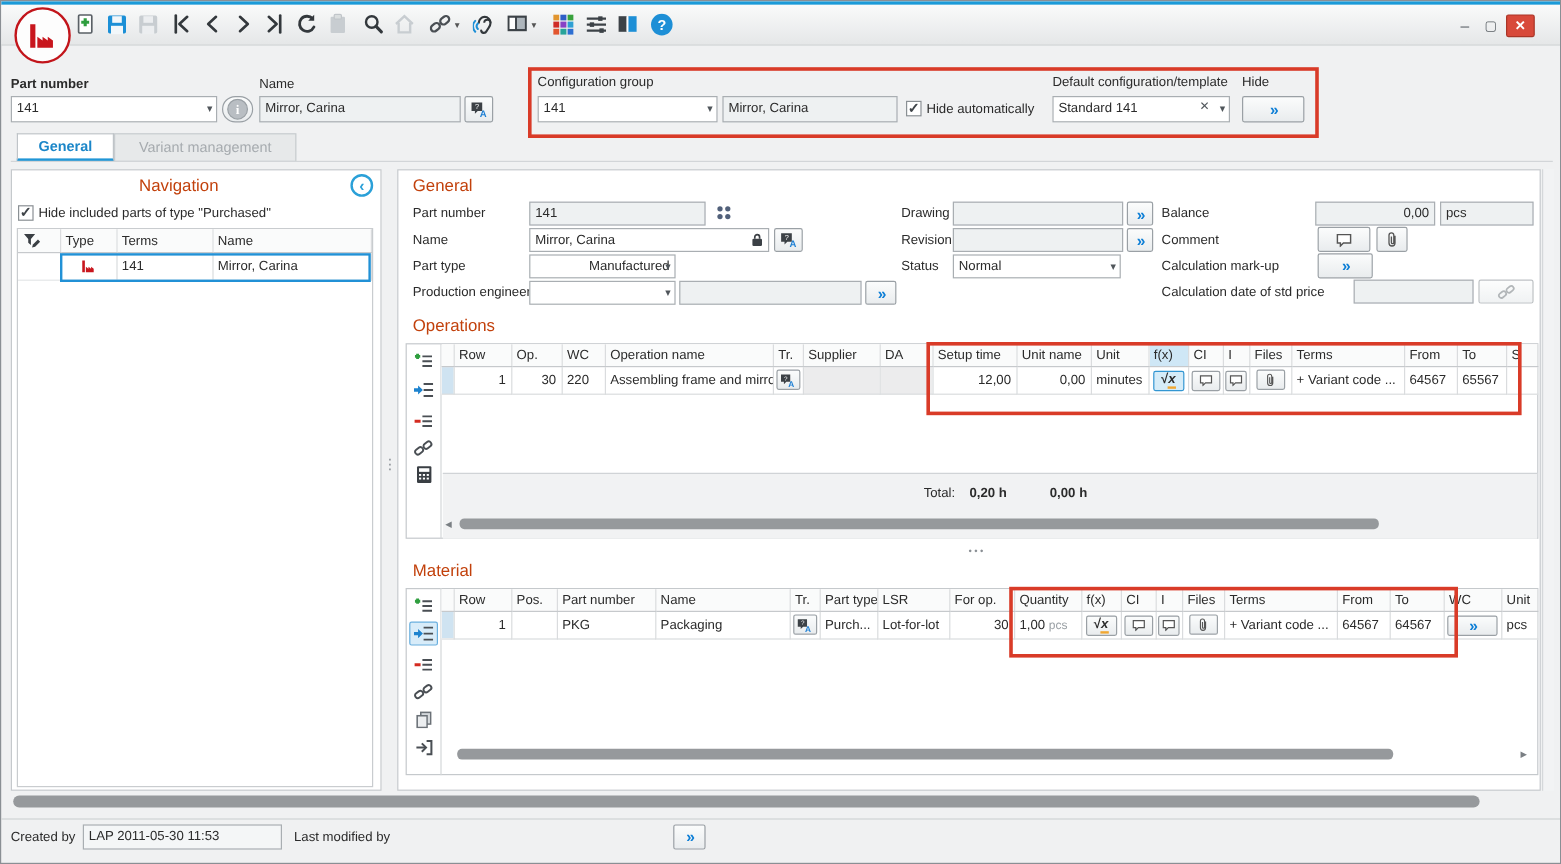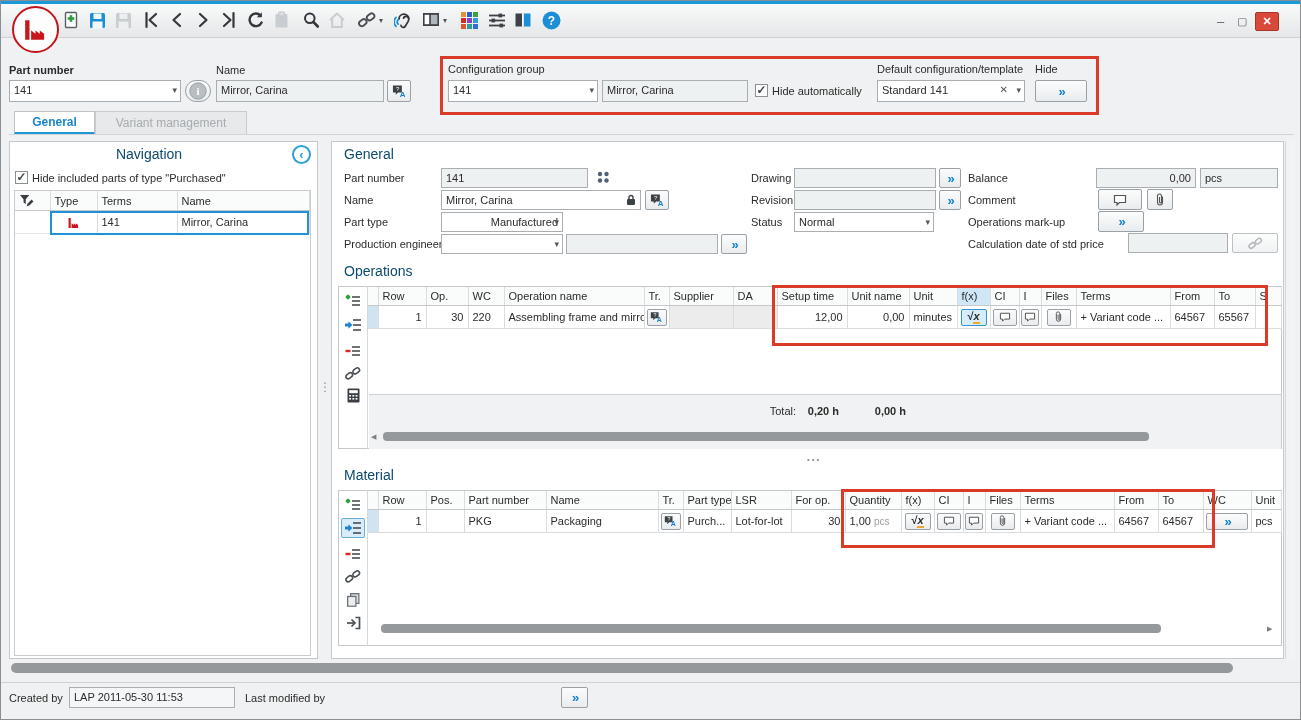--- a/index.html
+++ b/index.html
@@ -19,21 +19,21 @@
   .lbl{position:absolute;font-size:11px;white-space:nowrap;}
   .b{font-weight:bold;}
   .fld{position:absolute;box-sizing:border-box;border:1px solid #a9aeb2;background:#eef1f2;font-size:11px;
        padding:3px 4px 0;white-space:nowrap;overflow:hidden;}
   .wh{background:#fff;}
   .dd{position:absolute;right:3px;top:5px;font-size:9px;color:#50565b;line-height:1;}
   .clr{position:absolute;right:16px;top:4px;font-size:10px;color:#50565b;line-height:1;}
   .btn{position:absolute;box-sizing:border-box;border:1px solid #9aa0a5;border-radius:2px;
        background:linear-gradient(#fbfcfc,#e9ecee);display:flex;align-items:center;justify-content:center;cursor:pointer;}
   .chv{color:#0c7ed6;font-weight:bold;font-size:13px;letter-spacing:-2px;line-height:1;}
-  .sect{position:absolute;font-size:14px;color:#0c4a6e;}
+  .sect{position:absolute;font-size:14px;color:#c2410c;}
   .cb{position:absolute;width:13px;height:13px;background:#fff;border:1px solid #8a9094;box-sizing:border-box;
       font-size:12px;line-height:10px;font-weight:bold;color:#3f4449;text-align:center;cursor:pointer;}
   .panel{position:absolute;background:#fff;border:1px solid #c5c9cc;box-sizing:border-box;}
   table.grid{border-collapse:collapse;table-layout:fixed;background:#fff;}
   .grid th{background:#fafbfb;font-weight:normal;border-right:1px solid #dadcde;border-bottom:1px solid #c6c9cc;
            font-size:11px;padding:3px 4px;text-align:left;white-space:nowrap;overflow:hidden;color:#2b2b2b;}
   .grid td{border-right:1px solid #dadcde;border-bottom:1px solid #dadcde;font-size:11px;padding:2px 4px;
            height:18px;white-space:nowrap;overflow:hidden;background:#fff;}
   .ar{text-align:right;}
   .gray-cell{background:#ececed !important;}
@@ -380,21 +380,21 @@
         </svg>
     </span>
   </div>
   <div class="btn" style="left:1146px;top:188px;width:26px;height:21px;">
     <span>
       <svg width="10" height="14" viewBox="0 0 10 14">
           <path d="M7.5 3.5 v6 a2.5 2.5 0 0 1-5 0 V3 a2 2 0 0 1 4 0 v6 a1 1 0 0 1-2 0 V4" fill="none" stroke="#555" stroke-width="1.1"></path>
         </svg>
     </span>
   </div>
-  <div class="lbl" style="left:967px;top:215px;">Operations mark-up</div>
+  <div class="lbl" style="left:967px;top:215px;">Calculation mark-up</div>
   <div class="btn" style="left:1097px;top:210px;width:46px;height:21px;">
     <span class="chv">»</span>
   </div>
   <div class="lbl" style="left:967px;top:237px;">Calculation date of std price</div>
   <div class="fld" style="left:1127px;top:232px;width:100px;height:20px;"></div>
   <div class="btn" style="left:1231px;top:232px;width:46px;height:20px;opacity:.65;">
     <span>
       <svg width="15" height="13" viewBox="0 0 18 16" fill="none" stroke="#8a9094" stroke-width="1.8">
           <rect x="0.8" y="8" width="8" height="5" rx="2.5" transform="rotate(-38 4.8 10.5)"></rect>
           <rect x="8.6" y="2.6" width="8" height="5" rx="2.5" transform="rotate(-38 12.6 5.1)"></rect>

